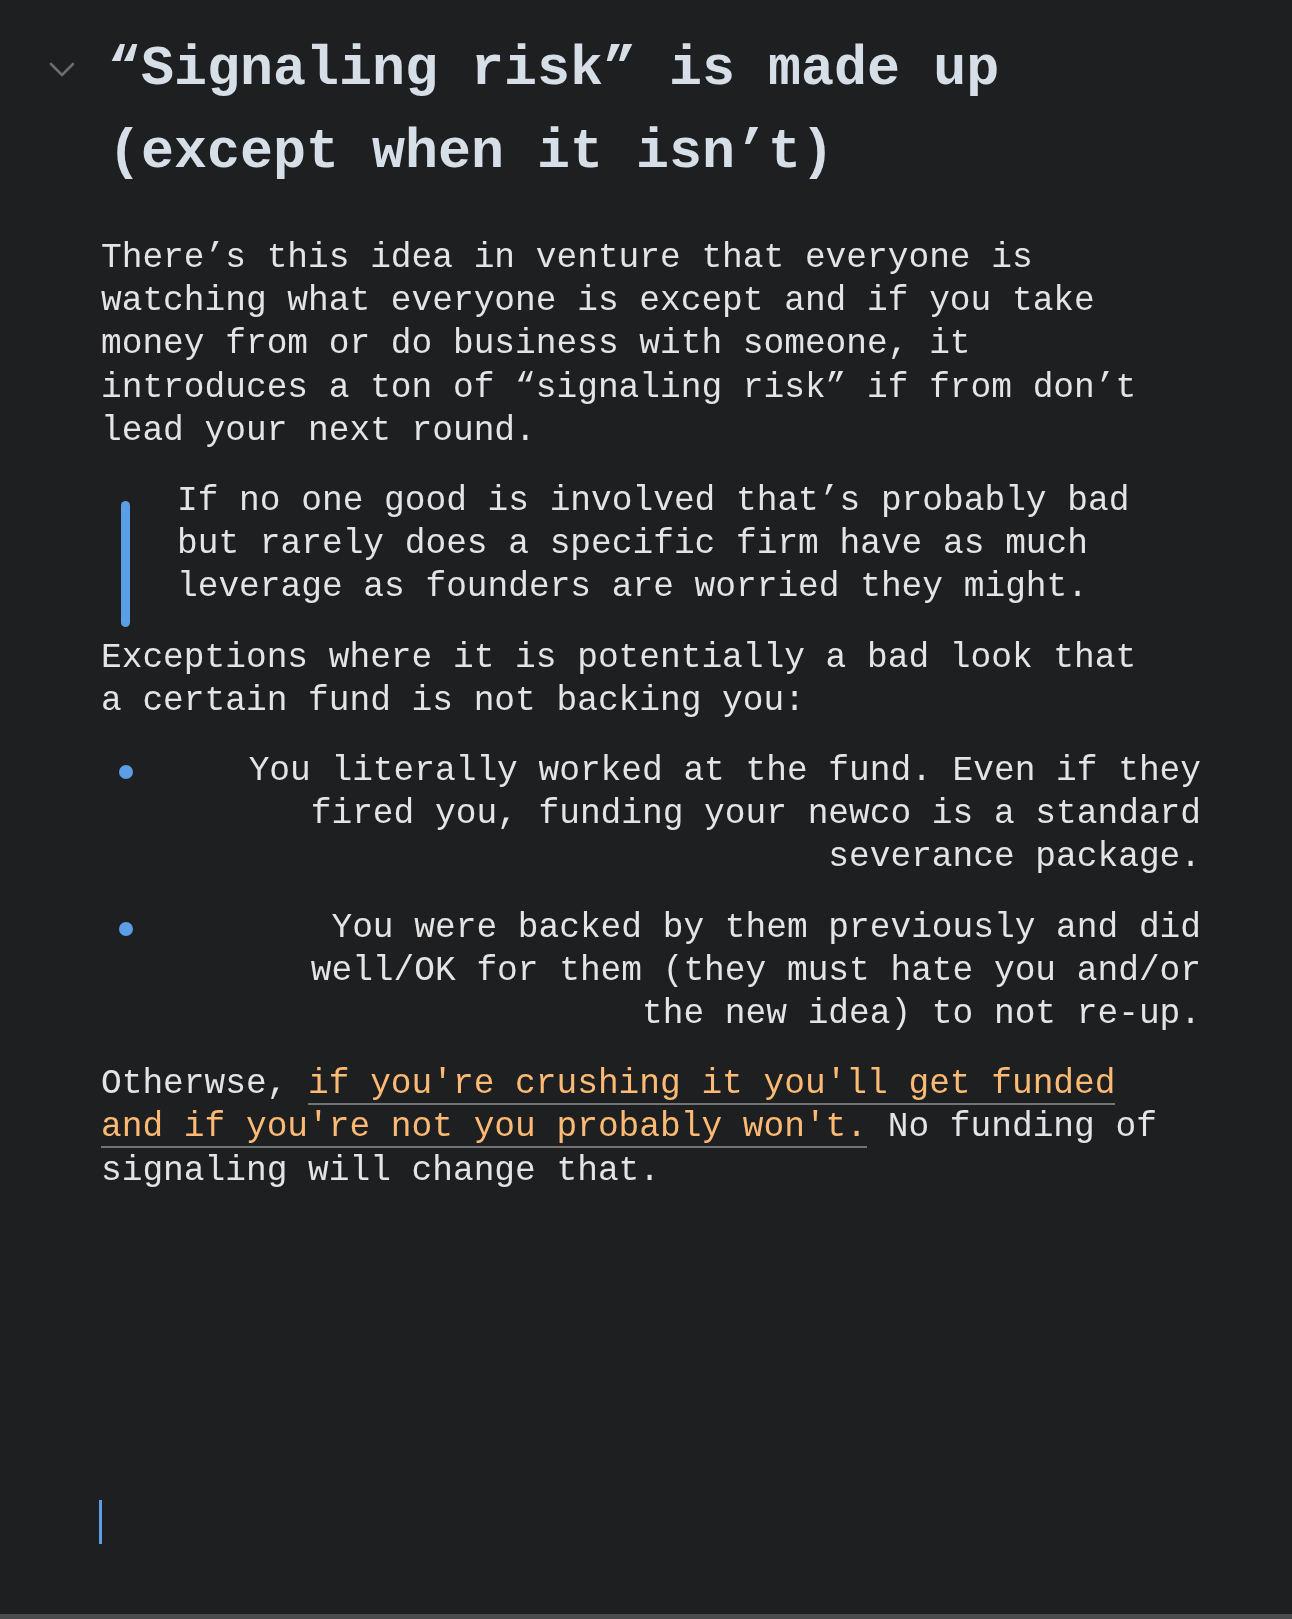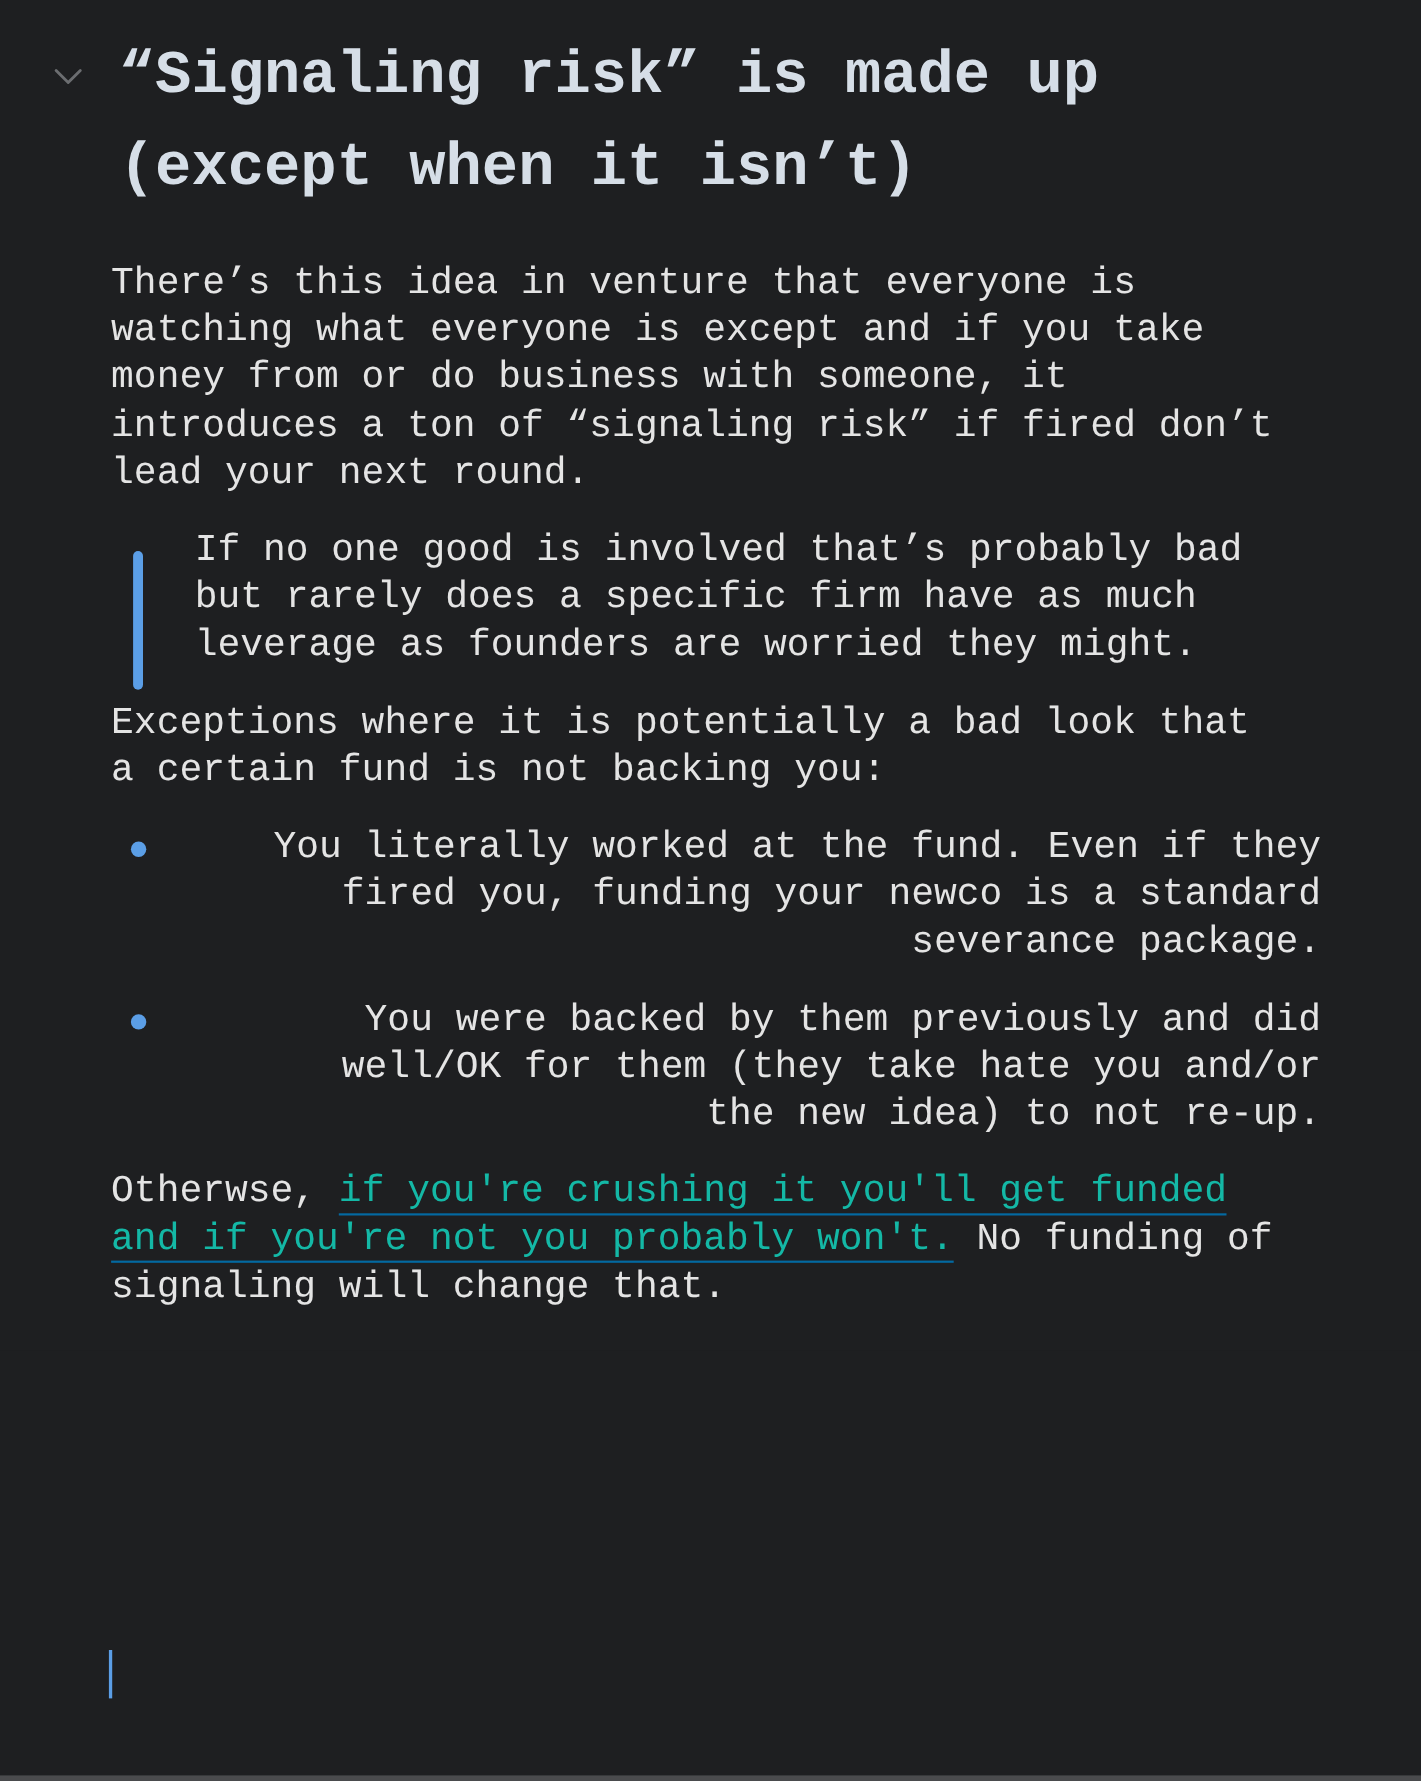--- a/index.html
+++ b/index.html
@@ -92,23 +92,23 @@
     .bullet {
       position: absolute;
       left: 18px;
       top: 16px;
       width: 14px;
       height: 14px;
       border-radius: 50%;
       background: #5b9ee6;
     }
     .link {
-      color: #14b8a6;
+      color: #fdba74;
       text-decoration: none;
-      border-bottom: 2px solid #0369a1;
+      border-bottom: 2px solid #737373;
       cursor: pointer;
     }
     .cursor {
       position: absolute;
       left: 99px;
       top: 1500px;
       width: 3px;
       height: 44px;
       background: #5b9ee6;
     }
@@ -125,38 +125,38 @@
   </div>
 
   <h1 class="title"><span>“Signaling risk” is made up</span>
 <span>(except when it isn’t)</span></h1>
 
   <div class="content">
 
     <p class="para"><span>There’s this idea in venture that everyone is</span>
 <span>watching what everyone is except and if you take</span>
 <span>money from or do business with someone, it</span>
-<span>introduces a ton of “signaling risk” if fired don’t</span>
+<span>introduces a ton of “signaling risk” if from don’t</span>
 <span>lead your next round.</span></p>
 
 
     <blockquote class="quote"><span class="quote-bar"></span><span>If no one good is involved that’s probably bad</span>
 <span>but rarely does a specific firm have as much</span>
 <span>leverage as founders are worried they might.</span></blockquote>
 
 
     <p class="para"><span>Exceptions where it is potentially a bad look that</span>
 <span>a certain fund is not backing you:</span></p>
 
     <ul class="list">
       <li class="list-item"><span class="bullet"></span><span>You literally worked at the fund. Even if they</span>
 <span>fired you, funding your newco is a standard</span>
 <span>severance package.</span></li>
       <li class="list-item"><span class="bullet"></span><span>You were backed by them previously and did</span>
-<span>well/OK for them (they take hate you and/or</span>
+<span>well/OK for them (they must hate you and/or</span>
 <span>the new idea) to not re-up.</span></li>
     </ul>
 
     <p class="para"><span>Otherwse, </span><a class="link"><span>if you're crushing it you'll get funded</span></a>
 <a class="link"><span>and if you're not you probably won't.</span></a><span> No funding of</span>
 <span>signaling will change that.</span></p>
 
   </div>
 
   <div class="cursor"></div>

